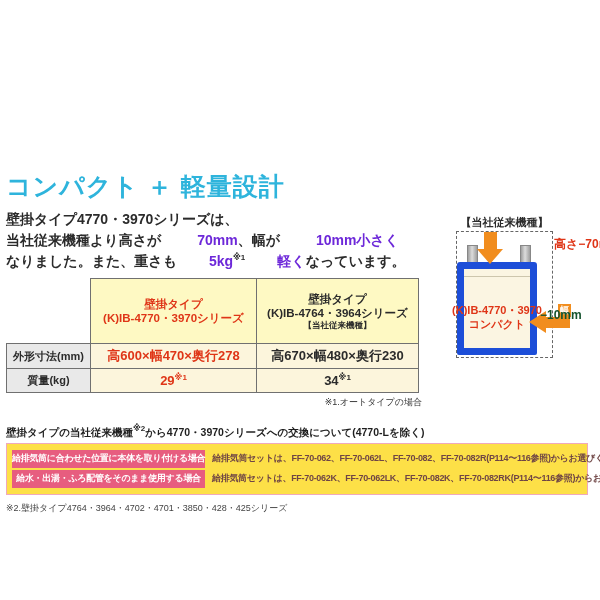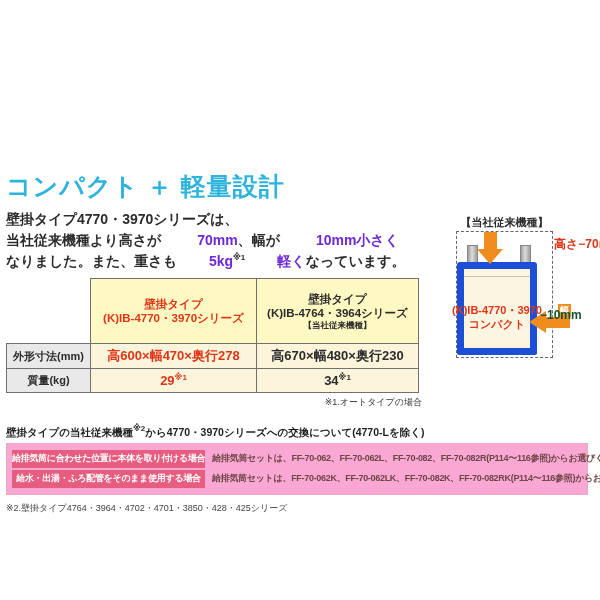--- a/index.html
+++ b/index.html
@@ -41,21 +41,21 @@
   .arrow-down-head { position:absolute; left:47px; top:34px; width:0; height:0; border-left:13px solid transparent; border-right:13px solid transparent; border-top:15px solid #f18d1e; z-index:3; }
   .height-label { position:absolute; left:76px; top:21px; font-size:12px; font-weight:bold; color:#df3517; white-space:nowrap; z-index:4;margin-left:48px; }
   .arrow-left-shaft { position:absolute; left:116px; top:102px; width:24px; height:11px; background:#f18d1e; z-index:3; }
   .arrow-left-head { position:absolute; left:99px; top:96px; width:0; height:0; border-top:11px solid transparent; border-bottom:11px solid transparent; border-right:17px solid #f18d1e; z-index:3; }
   .width-badge { position:absolute; left:128px; top:89px; width:13px; height:13px; background:#f18d1e; color:#fff; font-size:9px; font-weight:bold; line-height:13px; text-align:center; z-index:4; }
   .width-label { position:absolute; left:110px; top:93px; font-size:12px; font-weight:bold; color:#14532d; white-space:nowrap; z-index:4; }
 
   
   .exchange { margin-top:15px; width:584px; }
   .x-heading { font-size:10.5px; font-weight:bold; color:#1e1e1e; }
-  .x-box { margin-top:3px; border:1px solid #efa9bc; background:#f9a8d4; padding:4px 5px; width:582px; }
+  .x-box { margin-top:3px; border:1px solid #efa9bc; background:#fde047; padding:4px 5px; width:582px; }
   .x-row { display:flex; align-items:center; margin:2px 0; }
   .x-badge { flex:0 0 193px; background:#e75d7f; color:#fff; font-size:9px; font-weight:bold; letter-spacing:-0.3px; text-align:center; padding:2.5px 0; white-space:nowrap; }
   .x-desc { font-size:9px; font-weight:bold; letter-spacing:-0.3px; color:#6f4545; margin-left:7px; white-space:nowrap; }
   .footnote { margin-top:7px; font-size:9px; color:#444; }
 </style>
 </head>
 <body>
 
 <div class="page">
   <div class="main">

